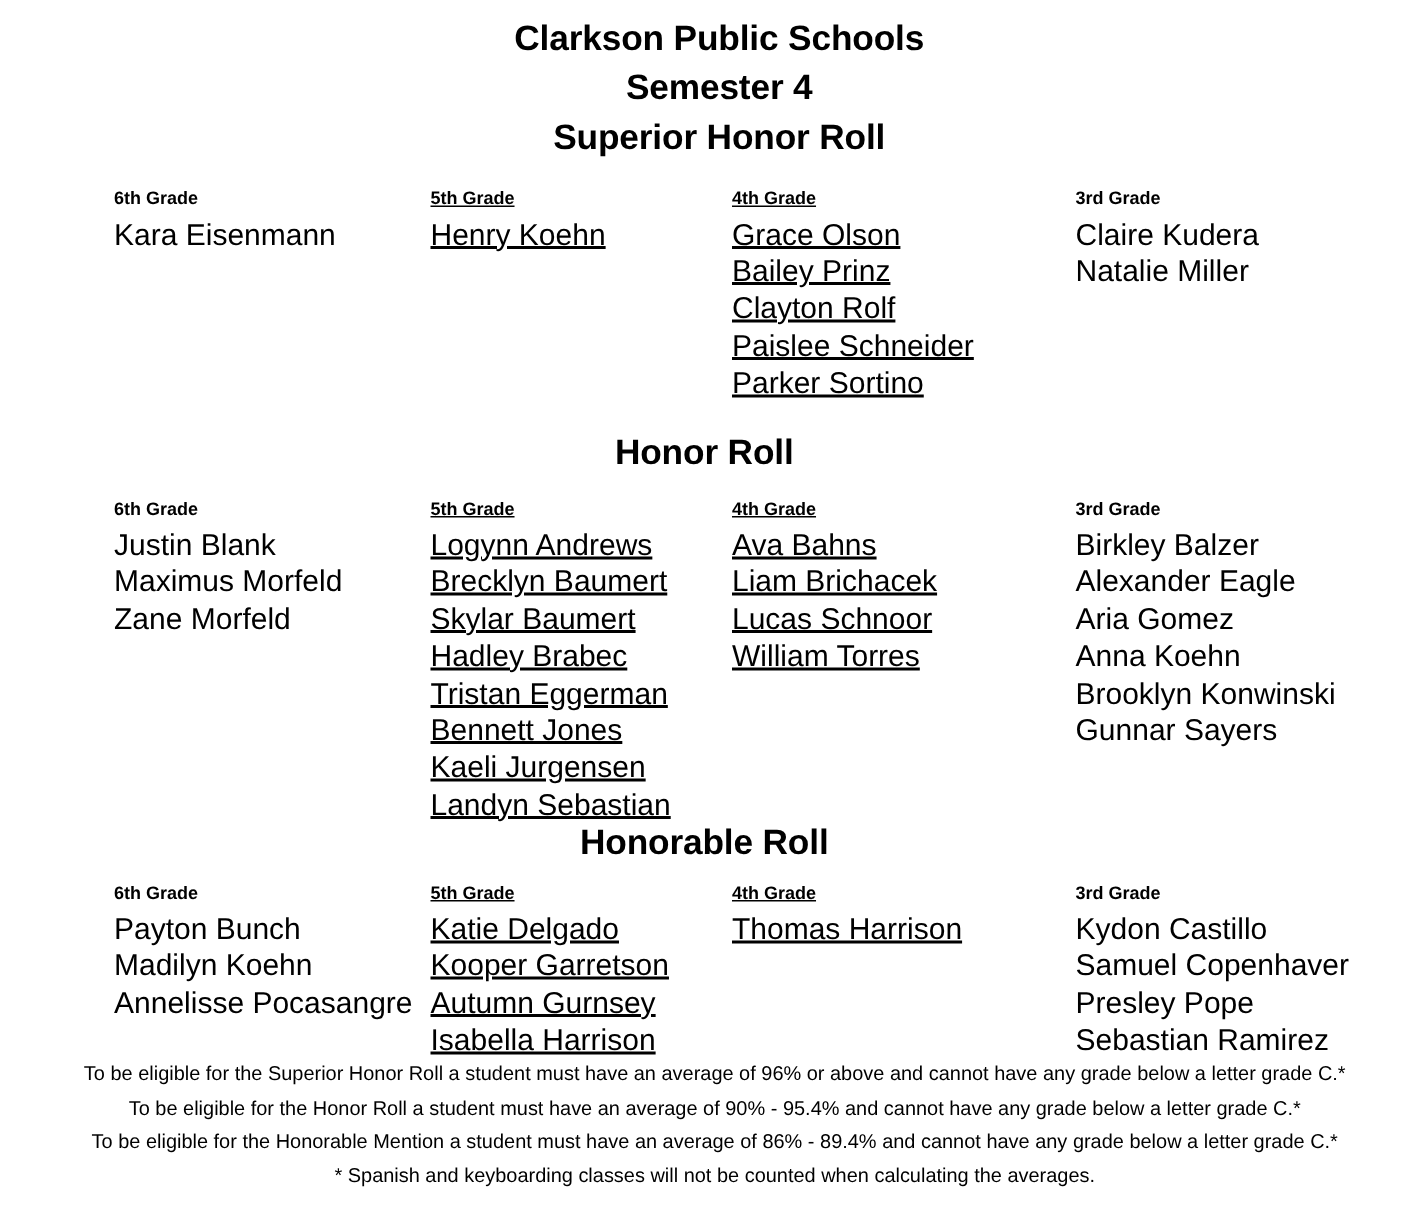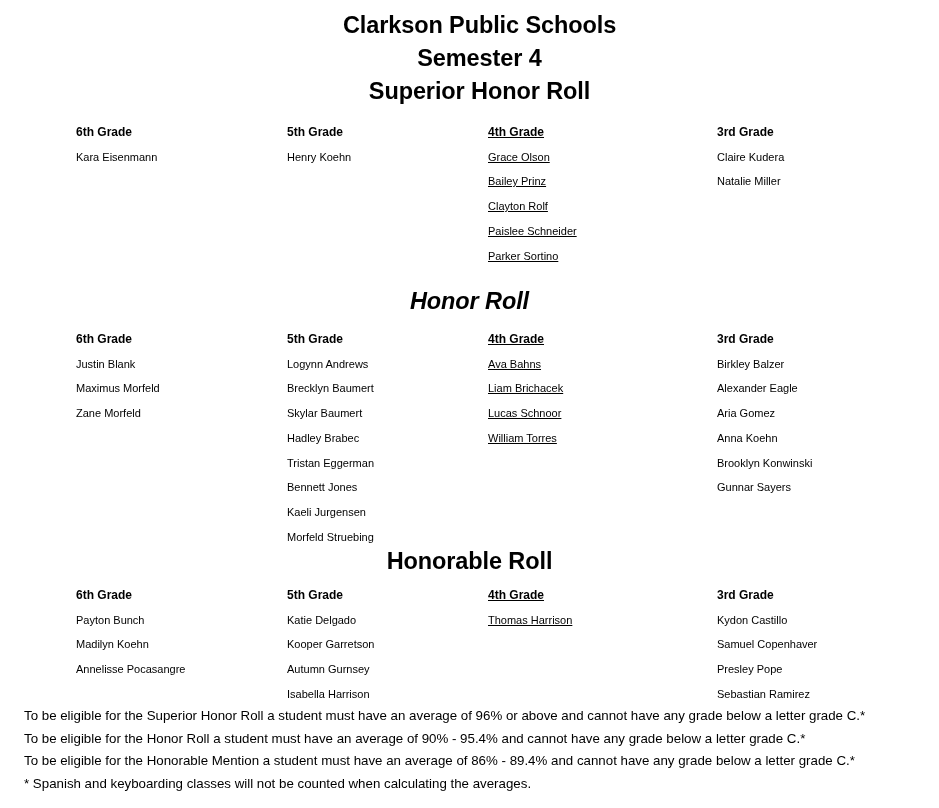--- a/index.html
+++ b/index.html
@@ -48,42 +48,43 @@
   
   .grade-grid {
     position: relative;
     width: 939px;
   }
   .grade-col {
     position: absolute;
     top: 0;
   }
   .grade-col.c0 { left: 76px;  width: 205px; }
-  .grade-col.c1 { left: 287px; width: 195px; }
+  .grade-col.c1 { left: 287px; width: 195px; text-decoration: underline; }
   .grade-col.c2 { left: 488px; width: 220px; text-decoration: underline; }
   .grade-col.c3 { left: 717px; width: 215px; }
 
   .grade-label {
     font-size: 12px;
     font-weight: bold;
     line-height: 24.7px;
     white-space: nowrap;
   }
   .student-name {
-    font-size: 11px;
+    font-size: 20px;
     font-weight: normal;
     line-height: 24.7px;
     white-space: nowrap;
   }
 
   
   .footnotes {
     position: absolute;
     left: 24px;
     right: 10px;
+    text-align: center;
   }
   .footnote {
     font-size: 13.3px;
     line-height: 22.5px;
     white-space: nowrap;
   }
 </style>
 </head>
 <body>
 
@@ -120,42 +121,42 @@
     </div>
     <div class="grade-col c3">
       <div class="grade-label">3rd Grade</div>
       <div class="names">
           <div class="student-name">Claire Kudera</div>
           <div class="student-name">Natalie Miller</div>
         </div>
     </div>
   </div>
 
-  <div class="section-heading" style="position:absolute; left:0; top:286px; width:939px;font-style:italic;">Honor Roll</div>
+  <div class="section-heading" style="position:absolute; left:0; top:286px; width:939px;">Honor Roll</div>
 
   <div class="grade-grid" id="grid-1" style="position:absolute; left:0; top:327px; height:215px;">
     <div class="grade-col c0">
       <div class="grade-label">6th Grade</div>
       <div class="names">
           <div class="student-name">Justin Blank</div>
           <div class="student-name">Maximus Morfeld</div>
           <div class="student-name">Zane Morfeld</div>
         </div>
     </div>
     <div class="grade-col c1">
       <div class="grade-label">5th Grade</div>
       <div class="names">
           <div class="student-name">Logynn Andrews</div>
           <div class="student-name">Brecklyn Baumert</div>
           <div class="student-name">Skylar Baumert</div>
           <div class="student-name">Hadley Brabec</div>
           <div class="student-name">Tristan Eggerman</div>
           <div class="student-name">Bennett Jones</div>
           <div class="student-name">Kaeli Jurgensen</div>
-          <div class="student-name">Morfeld Struebing</div>
+          <div class="student-name">Landyn Sebastian</div>
         </div>
     </div>
     <div class="grade-col c2">
       <div class="grade-label">4th Grade</div>
       <div class="names">
           <div class="student-name">Ava Bahns</div>
           <div class="student-name">Liam Brichacek</div>
           <div class="student-name">Lucas Schnoor</div>
           <div class="student-name">William Torres</div>
         </div>

